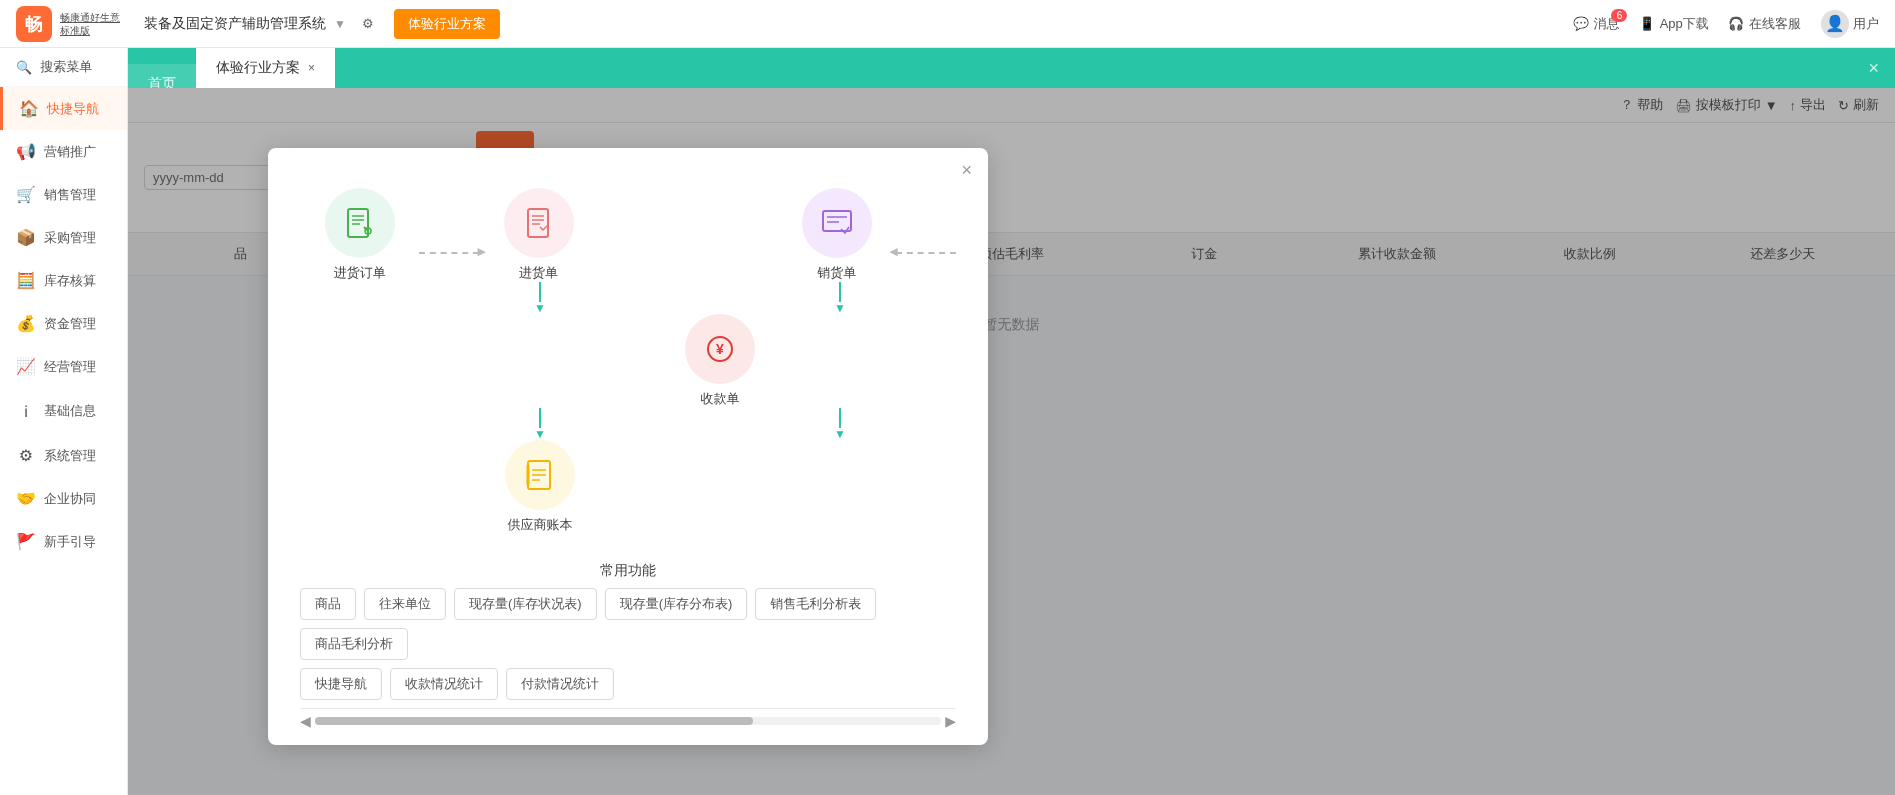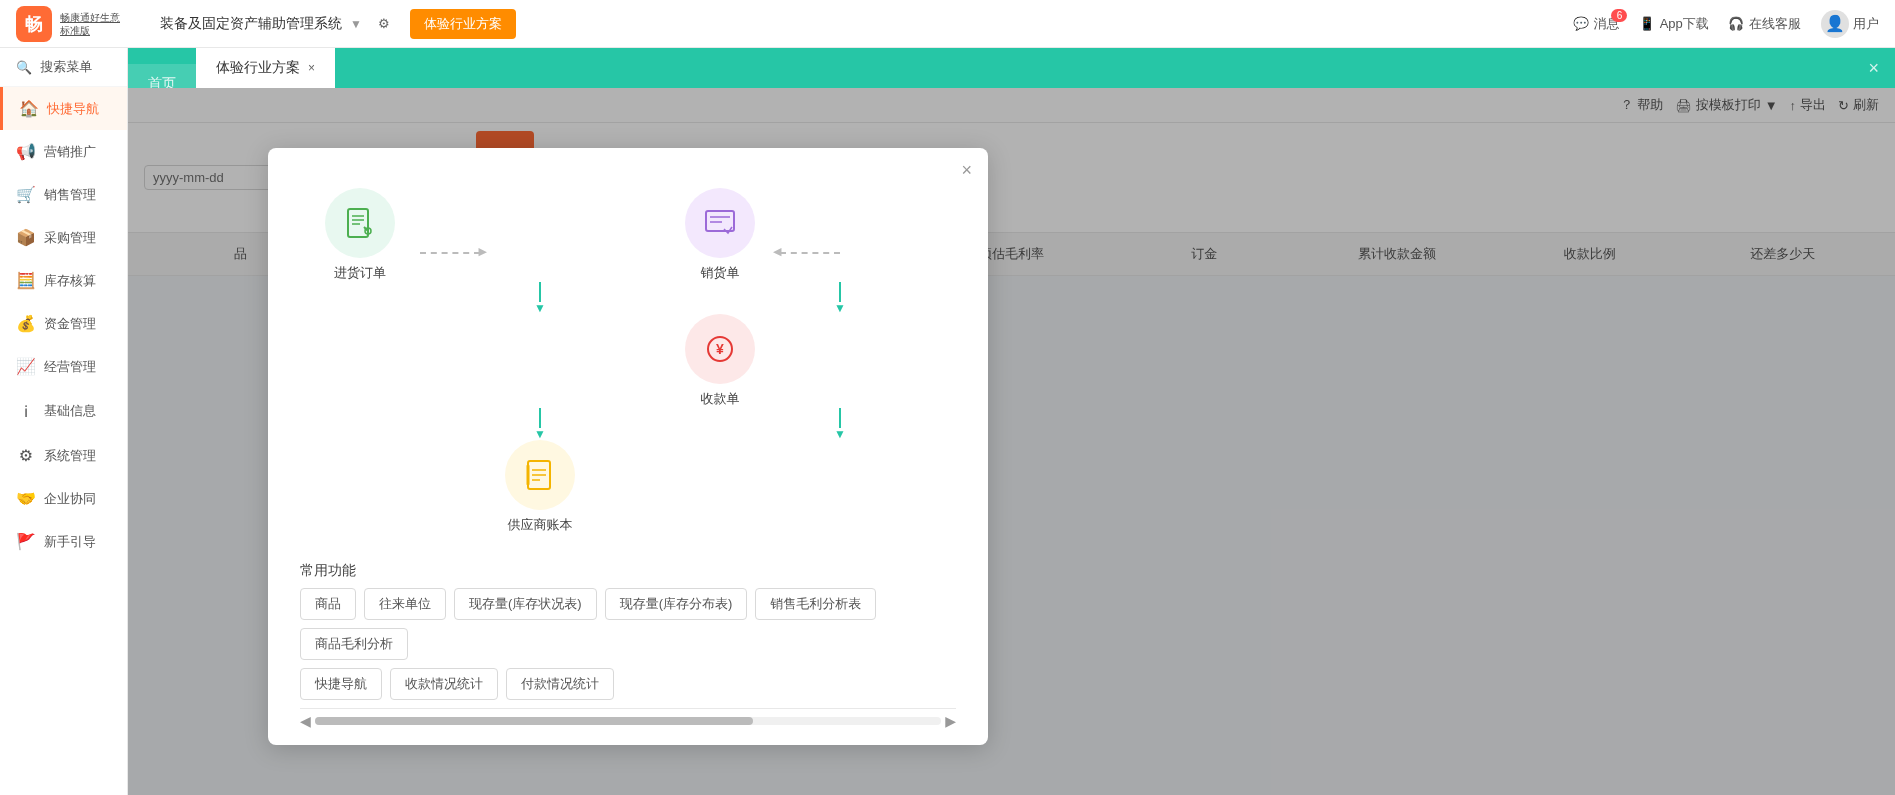--- a/index.html
+++ b/index.html
@@ -11,21 +11,21 @@
     .main-area { display: flex; flex: 1; overflow: hidden; }
     .sidebar { width: 128px; background: #fff; border-right: 1px solid #e8e8e8; display: flex; flex-direction: column; flex-shrink: 0; }
     .content-area { flex: 1; display: flex; flex-direction: column; overflow: hidden; }
     .tab-bar { height: 40px; background: #26c6a6; display: flex; align-items: center; padding: 0; flex-shrink: 0; }
     .content-body { flex: 1; background: #f0f2f5; position: relative; overflow: hidden; }
 
     
     .logo-area { display: flex; align-items: center; gap: 8px; width: 128px; flex-shrink: 0; }
     .logo-icon { width: 36px; height: 36px; background: #ff6b35; border-radius: 8px; display: flex; align-items: center; justify-content: center; color: white; font-size: 18px; font-weight: bold; }
     .logo-text { font-size: 11px; color: #333; line-height: 1.3; }
-    .system-title { display: flex; align-items: center; gap: 8px; margin-left: 16px; }
+    .system-title { display: flex; align-items: center; gap: 8px; }
     .gear-btn { width: 28px; height: 28px; display: flex; align-items: center; justify-content: center; cursor: pointer; color: #666; margin-left: 8px; }
     .experience-btn { background: #ff8c00; color: white; border: none; padding: 6px 14px; border-radius: 4px; cursor: pointer; font-size: 13px; margin-left: 12px; }
     .top-right { margin-left: auto; display: flex; align-items: center; gap: 20px; }
     .top-right-item { display: flex; align-items: center; gap: 4px; color: #555; cursor: pointer; font-size: 13px; position: relative; }
     .badge { position: absolute; top: -6px; right: -8px; background: #ff4d4f; color: white; border-radius: 8px; font-size: 10px; padding: 1px 4px; min-width: 16px; text-align: center; }
     .user-avatar { width: 28px; height: 28px; background: #e0e0e0; border-radius: 50%; display: flex; align-items: center; justify-content: center; color: #999; }
     .search-item { display: flex; align-items: center; gap: 8px; padding: 10px 16px; cursor: pointer; color: #555; font-size: 13px; border-bottom: 1px solid #f5f5f5; }
     .sidebar-item { display: flex; align-items: center; gap: 8px; padding: 12px 16px; cursor: pointer; color: #555; font-size: 13px; }
     .sidebar-item.active { background: #fff7f0; color: #ff6b35; border-left: 3px solid #ff6b35; }
     .sidebar-icon { font-size: 16px; width: 20px; text-align: center; }
@@ -66,21 +66,21 @@
     .flow-circle.pink { background: #fdedf0; color: #e57373; }
     .flow-circle.purple { background: #f3e8fd; color: #9c6ad8; }
     .flow-circle.orange { background: #fff3e0; color: #ff9800; }
     .flow-circle.teal { background: #e0f7fa; color: #26c6da; }
     .flow-circle.red { background: #fde8e8; color: #e53935; }
     .flow-circle.yellow { background: #fff8e1; color: #f4b400; }
     .flow-circle.blue { background: #e3f2fd; color: #2196f3; }
     .flow-label { font-size: 13px; color: #444; }
 
     
-    .section-title { font-size: 14px; color: #444; font-weight: 500; margin: 12px 0 8px; }
+    .section-title { font-size: 14px; color: #444; font-weight: 500; margin: 12px 0 8px; text-align: center; }
 
     
     .quick-buttons { display: flex; flex-wrap: wrap; gap: 8px; margin-bottom: 8px; }
     .quick-btn { border: 1px solid #d9d9d9; background: #fff; color: #555; padding: 6px 14px; border-radius: 4px; cursor: pointer; font-size: 13px; }
 
     
     .scroll-area { border-top: 1px solid #e8e8e8; margin-top: 8px; display: flex; align-items: center; gap: 4px; padding-top: 4px; }
     .scroll-track { flex: 1; height: 8px; background: #f0f0f0; border-radius: 4px; position: relative; }
     .scroll-thumb { height: 8px; background: #bbb; border-radius: 4px; width: 70%; margin-left: 0; }
     .scroll-arrow { color: #999; cursor: pointer; font-size: 14px; }
@@ -240,20 +240,21 @@
           <div class="th">商品</div>
           <div class="th">金额</div>
           <div class="th">预估毛利</div>
           <div class="th">预估毛利率</div>
           <div class="th">订金</div>
           <div class="th">累计收款金额</div>
           <div class="th">收款比例</div>
           <div class="th">还差多少天</div>
         </div>
 
+        <div class="no-data">暂无数据</div>
 
         <div class="overlay"></div>
 
         <div class="popup">
           <span class="popup-close">×</span>
 
           <div class="flow-container">
 
             <div style="display:flex;align-items:flex-end;margin-bottom:0;">
 
@@ -270,20 +271,32 @@
                 </div>
                 <span class="flow-label">进货订单</span>
               </div>
 
               <div style="display:flex;align-items:center;margin-bottom:28px;width:60px;">
                 <div style="border-top:2px dashed #bbb;flex:1;position:relative;">
                   <span style="position:absolute;right:-7px;top:-9px;color:#bbb;font-size:11px;">▶</span>
                 </div>
               </div>
 
+              <div class="flow-node">
+                <div class="flow-circle pink">
+                  <svg width="36" height="36" viewBox="0 0 36 36">
+                      <rect x="7" y="4" width="20" height="28" rx="2" fill="none" stroke="#e57373" stroke-width="2"></rect>
+                      <line x1="11" y1="11" x2="23" y2="11" stroke="#e57373" stroke-width="1.5"></line>
+                      <line x1="11" y1="15" x2="23" y2="15" stroke="#e57373" stroke-width="1.5"></line>
+                      <line x1="11" y1="19" x2="19" y2="19" stroke="#e57373" stroke-width="1.5"></line>
+                      <path d="M19 22 l3 3 l5-5" stroke="#e57373" stroke-width="1.5" fill="none"></path>
+                    </svg>
+                </div>
+                <span class="flow-label">进货单</span>
+              </div>
 
               <div style="width:180px;"></div>
 
               <div class="flow-node">
                 <div class="flow-circle purple">
                   <svg width="36" height="36" viewBox="0 0 36 36">
                       <rect x="4" y="6" width="28" height="20" rx="2" fill="none" stroke="#9c6ad8" stroke-width="2"></rect>
                       <line x1="8" y1="12" x2="28" y2="12" stroke="#9c6ad8" stroke-width="1.5"></line>
                       <line x1="8" y1="17" x2="20" y2="17" stroke="#9c6ad8" stroke-width="1.5"></line>
                       <path d="M22 24 L26 28 L30 22" stroke="#9c6ad8" stroke-width="1.5" fill="none"></path>

